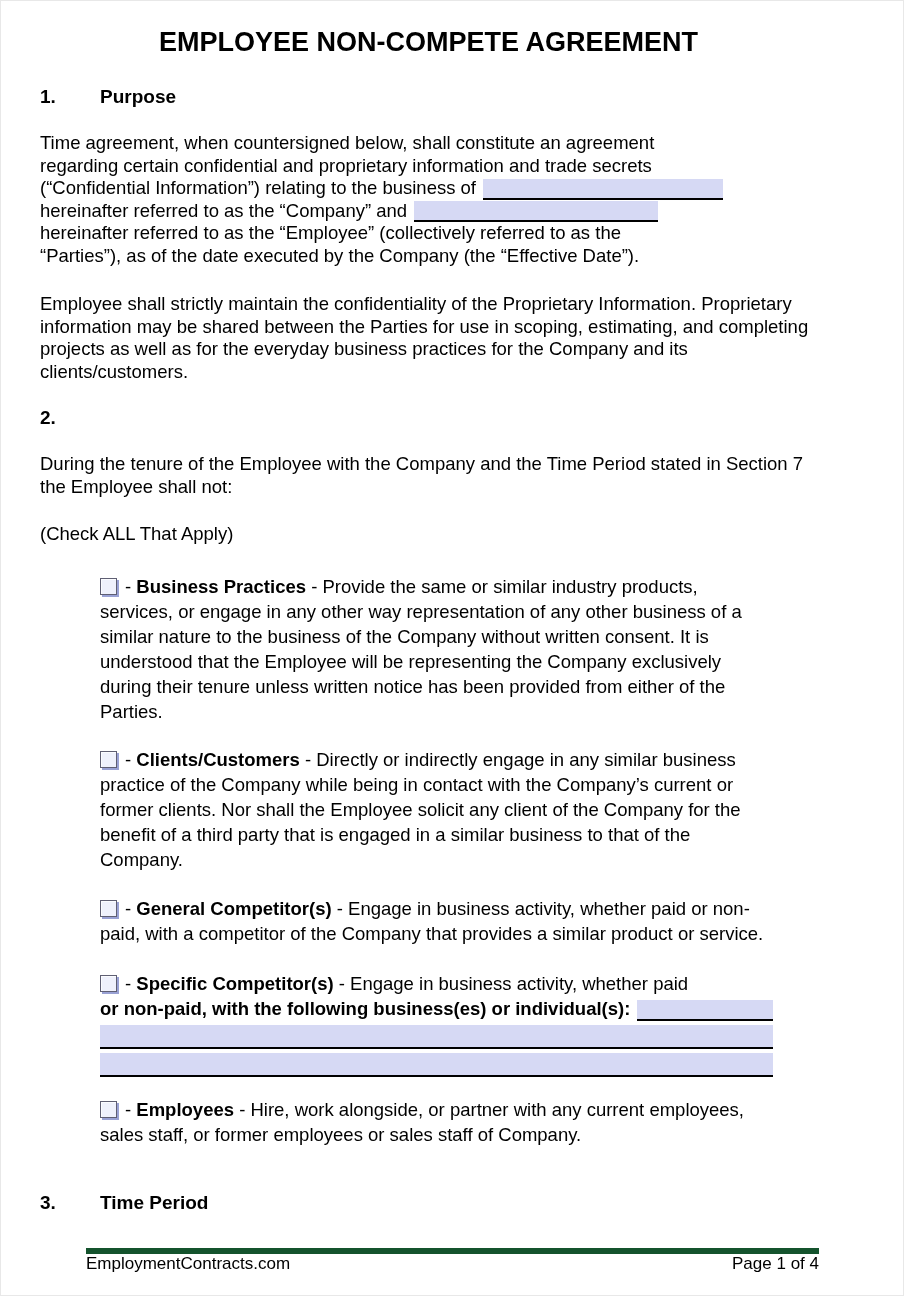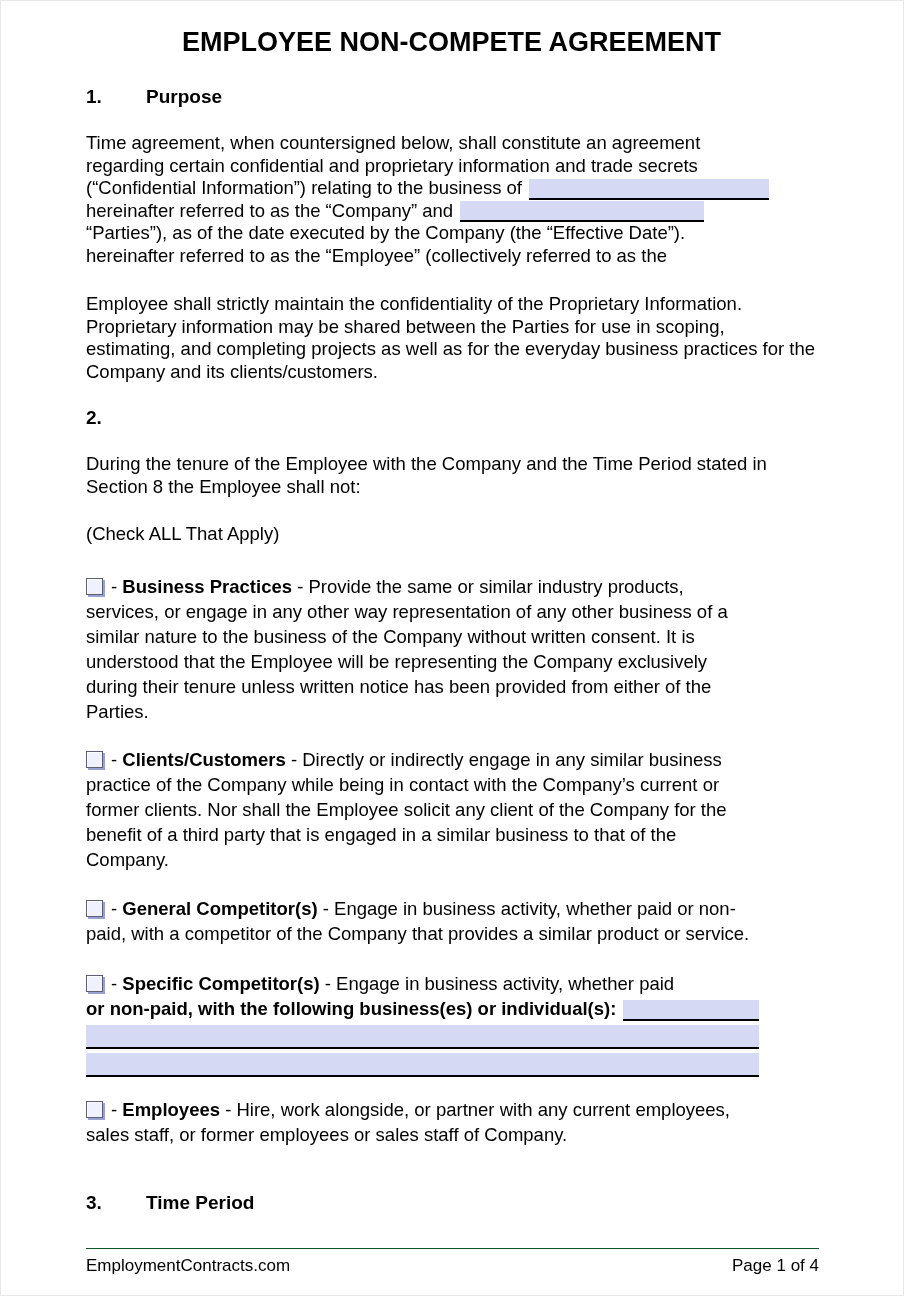--- a/index.html
+++ b/index.html
@@ -3,21 +3,21 @@
 <meta charset="utf-8">
 <style>
   html,body { margin:0; padding:0; }
   body {
     width:904px; height:1296px;
     background:#ffffff; color:#000;
     font-family:"Liberation Sans", sans-serif;
     position:relative; overflow:hidden;
     border:1px solid #e8e8e8; box-sizing:border-box;
   }
-  .page { padding:26px 86px 0 85px; }
+  .page { padding:26px 86px 0 39px; }
 
   .doc-title {
     font-size:27px; font-weight:bold; text-align:center;
     margin:0 0 27px 0; line-height:31px;
   }
 
   .sec { display:flex; font-size:19px; font-weight:bold; line-height:23px; }
   .sec .num { width:60px; flex:0 0 60px; }
   .sec-1 { margin-bottom:24px; }
   .sec-2 { margin-bottom:24px; }
@@ -36,21 +36,21 @@
     display:inline-block;
     background:#d6d9f4;
     border-bottom:2px solid #000;
     height:21px; box-sizing:border-box;
   }
   .f-company { width:240px; }
   .f-employee { width:244px; }
 
   .cb-item {
     font-size:18.5px; line-height:25px;
-    width:673px; box-sizing:border-box;
+    margin-left:60px; width:673px; box-sizing:border-box;
   }
   .ci-1 { margin-bottom:23px; }
   .ci-2 { margin-bottom:24px; }
   .ci-3 { margin-bottom:25px; }
   .ci-4 { margin-bottom:20px; }
   .ci-5 { margin-bottom:44px; }
 
   .cb {
     display:inline-block; width:15px; height:15px;
     background:#eff1fc;
@@ -62,21 +62,21 @@
   .ci-4 .flexrow { display:flex; align-items:flex-end; height:25px;font-weight:bold; }
   .ci-4 .flexrow .t { white-space:nowrap; margin-right:7px; }
   .ci-4 .flexrow .fld { flex:1; }
   .fld-line {
     height:22px; background:#d6d9f4;
     border-bottom:2px solid #000; margin-top:4px;
   }
 
   .footer {
     position:absolute; top:1247px; left:85px; width:733px;
-    border-top:1px solid #14532d; padding-top:7px;
+    border-top:6px solid #14532d; 
     display:flex; justify-content:space-between;
     font-size:17px; line-height:20px;
   }
 </style>
 </head>
 <body>
 
 <div class="page">
 
   <h1 class="doc-title">EMPLOYEE NON-COMPETE AGREEMENT</h1>
@@ -90,31 +90,31 @@
     <div>Time agreement, when countersigned below, shall constitute an agreement</div>
     <div>regarding certain confidential and proprietary information and trade secrets</div>
     <div class="row">
       <span class="t">(“Confidential Information”) relating to the business of</span>
       <span class="fld f-company"></span>
     </div>
     <div class="row">
       <span class="t">hereinafter referred to as the “Company” and</span>
       <span class="fld f-employee"></span>
     </div>
+    <div>hereinafter referred to as the “Employee” (collectively referred to as the</div>
     <div>“Parties”), as of the date executed by the Company (the “Effective Date”).</div>
-    <div>hereinafter referred to as the “Employee” (collectively referred to as the</div>
   </div>
 
   <div class="body-text p2">Employee shall strictly maintain the confidentiality of the Proprietary Information. Proprietary information may be shared between the Parties for use in scoping, estimating, and completing projects as well as for the everyday business practices for the Company and its clients/customers.</div>
 
   <div class="sec sec-2">
     <span class="num">2.</span>
   </div>
 
-  <div class="body-text p3">During the tenure of the Employee with the Company and the Time Period stated in Section 8 the Employee shall not:</div>
+  <div class="body-text p3">During the tenure of the Employee with the Company and the Time Period stated in Section 7 the Employee shall not:</div>
 
   <div class="body-text p4">(Check ALL That Apply)</div>
 
   <div class="cb-item ci-1">
     <span class="cb"></span><span>-</span> <b>Business Practices</b> <span>- Provide the same or similar industry products, services, or engage in any other way representation of any other business of a similar nature to the business of the Company without written consent. It is understood that the Employee will be representing the Company exclusively during their tenure unless written notice has been provided from either of the Parties.</span>
   </div>
 
   <div class="cb-item ci-2">
     <span class="cb"></span><span>-</span> <b>Clients/Customers</b> <span>- Directly or indirectly engage in any similar business practice of the Company while being in contact with the Company’s current or former clients. Nor shall the Employee solicit any client of the Company for the benefit of a third party that is engaged in a similar business to that of the Company.</span>
   </div>

